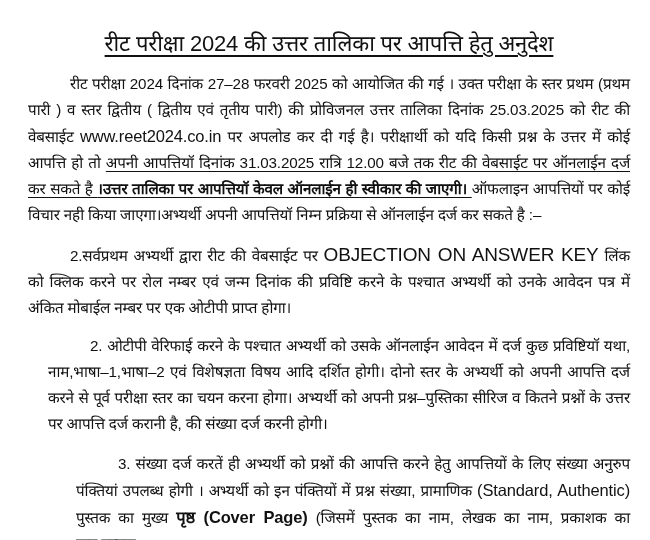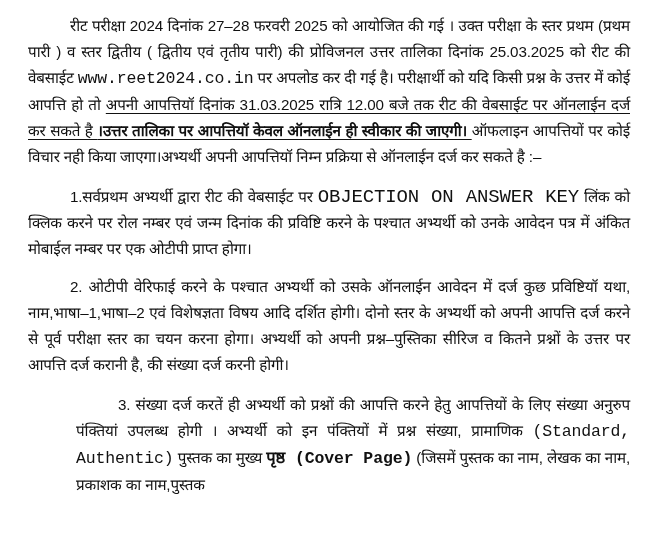--- a/index.html
+++ b/index.html
@@ -38,36 +38,37 @@
     .para {
       margin: 0;
       font-size: 15.2px;
       line-height: 26px;
       text-align: justify;
       text-indent: 42px;
       letter-spacing: -0.15px;
     }
     .p-intro { margin-top: 13px; }
     .p-step1 { margin-top: 14px; }
-    .p-step2 { margin-top: 12px; }
+    .p-step2 { margin-top: 12px; margin-left: 20px; }
     .p-step3 { margin-top: 14px; margin-left: 48px; }
     .u { text-decoration: underline; text-underline-offset: 3px; }
     .b { font-weight: bold; }
     .serif {
-      font-family: Liberation Mono, monospace;
+      font-family: Liberation Sans, sans-serif;
       font-size: 16.5px;
     }
   </style>
 </head>
 <body>
 
 <div class="page">
 
+  <h1 class="title"><span>रीट परीक्षा 2024 की उत्तर तालिका पर आपत्ति हेतु अनुदेश</span></h1>
 
   <p class="para p-intro"><span>रीट परीक्षा 2024 दिनांक 27–28 फरवरी 2025 को आयोजित की गई । उक्त परीक्षा के स्तर प्रथम (प्रथम पारी ) व स्तर द्वितीय ( द्वितीय एवं तृतीय पारी) की प्रोविजनल उत्तर तालिका दिनांक 25.03.2025 को रीट की वेबसाईट </span><span class="serif">www.reet2024.co.in</span><span> पर अपलोड कर दी गई है। परीक्षार्थी को यदि किसी प्रश्न के उत्तर में कोई आपत्ति हो तो </span><span class="u">अपनी आपत्तियॉ दिनांक 31.03.2025 रात्रि 12.00 बजे तक रीट की वेबसाईट पर ऑनलाईन दर्ज कर सकते है </span><span class="u b">।उत्तर तालिका पर आपत्तियॉ केवल ऑनलाईन ही स्वीकार की जाएगी। </span><span>ऑफलाइन आपत्तियों पर कोई विचार नही किया जाएगा।अभ्यर्थी अपनी आपत्तियॉ निम्न प्रक्रिया से ऑनलाईन दर्ज कर सकते है :–</span></p>
 
-  <p class="para p-step1"><span>1.सर्वप्रथम अभ्यर्थी द्वारा रीट की वेबसाईट पर </span><span class="serif" style="font-size:19px">OBJECTION ON ANSWER KEY</span><span> लिंक को क्लिक करने पर रोल नम्बर एवं जन्म दिनांक की प्रविष्टि करने के पश्चात अभ्यर्थी को उनके आवेदन पत्र में अंकित मोबाईल नम्बर पर एक ओटीपी प्राप्त होगा।</span></p>
+  <p class="para p-step1"><span>2.सर्वप्रथम अभ्यर्थी द्वारा रीट की वेबसाईट पर </span><span class="serif" style="font-size:19px">OBJECTION ON ANSWER KEY</span><span> लिंक को क्लिक करने पर रोल नम्बर एवं जन्म दिनांक की प्रविष्टि करने के पश्चात अभ्यर्थी को उनके आवेदन पत्र में अंकित मोबाईल नम्बर पर एक ओटीपी प्राप्त होगा।</span></p>
 
   <p class="para p-step2"><span>2. ओटीपी वेरिफाई करने के पश्चात अभ्यर्थी को उसके ऑनलाईन आवेदन में दर्ज कुछ प्रविष्टियॉ यथा, नाम,भाषा–1,भाषा–2 एवं विशेषज्ञता विषय आदि दर्शित होगी। दोनो स्तर के अभ्यर्थी को अपनी आपत्ति दर्ज करने से पूर्व परीक्षा स्तर का चयन करना होगा। अभ्यर्थी को अपनी प्रश्न–पुस्तिका सीरिज व कितने प्रश्नों के उत्तर पर आपत्ति दर्ज करानी है, की संख्या दर्ज करनी होगी।</span></p>
 
   <p class="para p-step3"><span>3. संख्या दर्ज करतें ही अभ्यर्थी को प्रश्नों की आपत्ति करने हेतु आपत्तियों के लिए संख्या अनुरुप पंक्तियां उपलब्ध होगी । अभ्यर्थी को इन पंक्तियों में प्रश्न संख्या, प्रामाणिक </span><span class="serif">(Standard, Authentic)</span><span> पुस्तक का मुख्य </span><span class="b serif">पृष्ठ (Cover Page)</span><span> (जिसमें पुस्तक का नाम, लेखक का नाम, प्रकाशक का नाम,पुस्तक</span></p>
 
 </div>
 
 </body></html>

